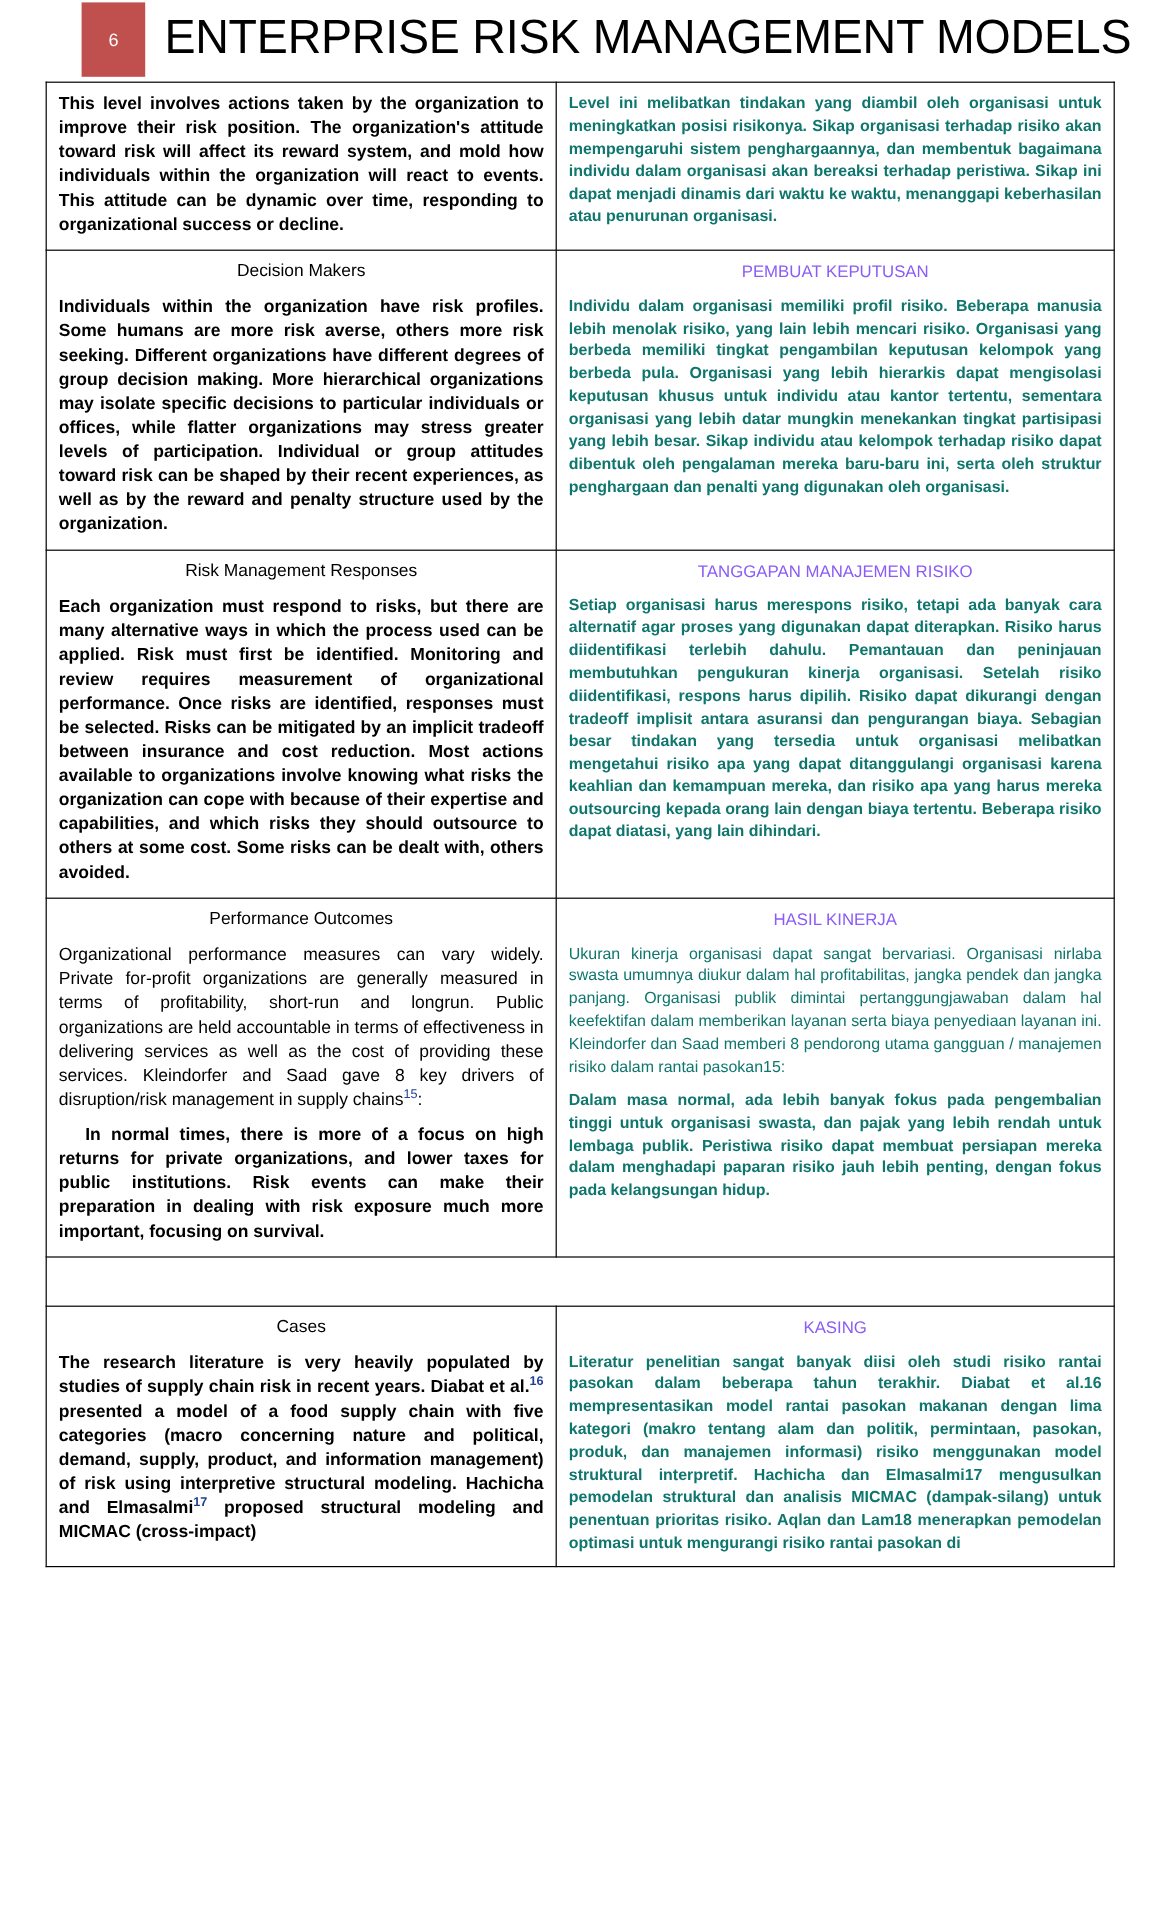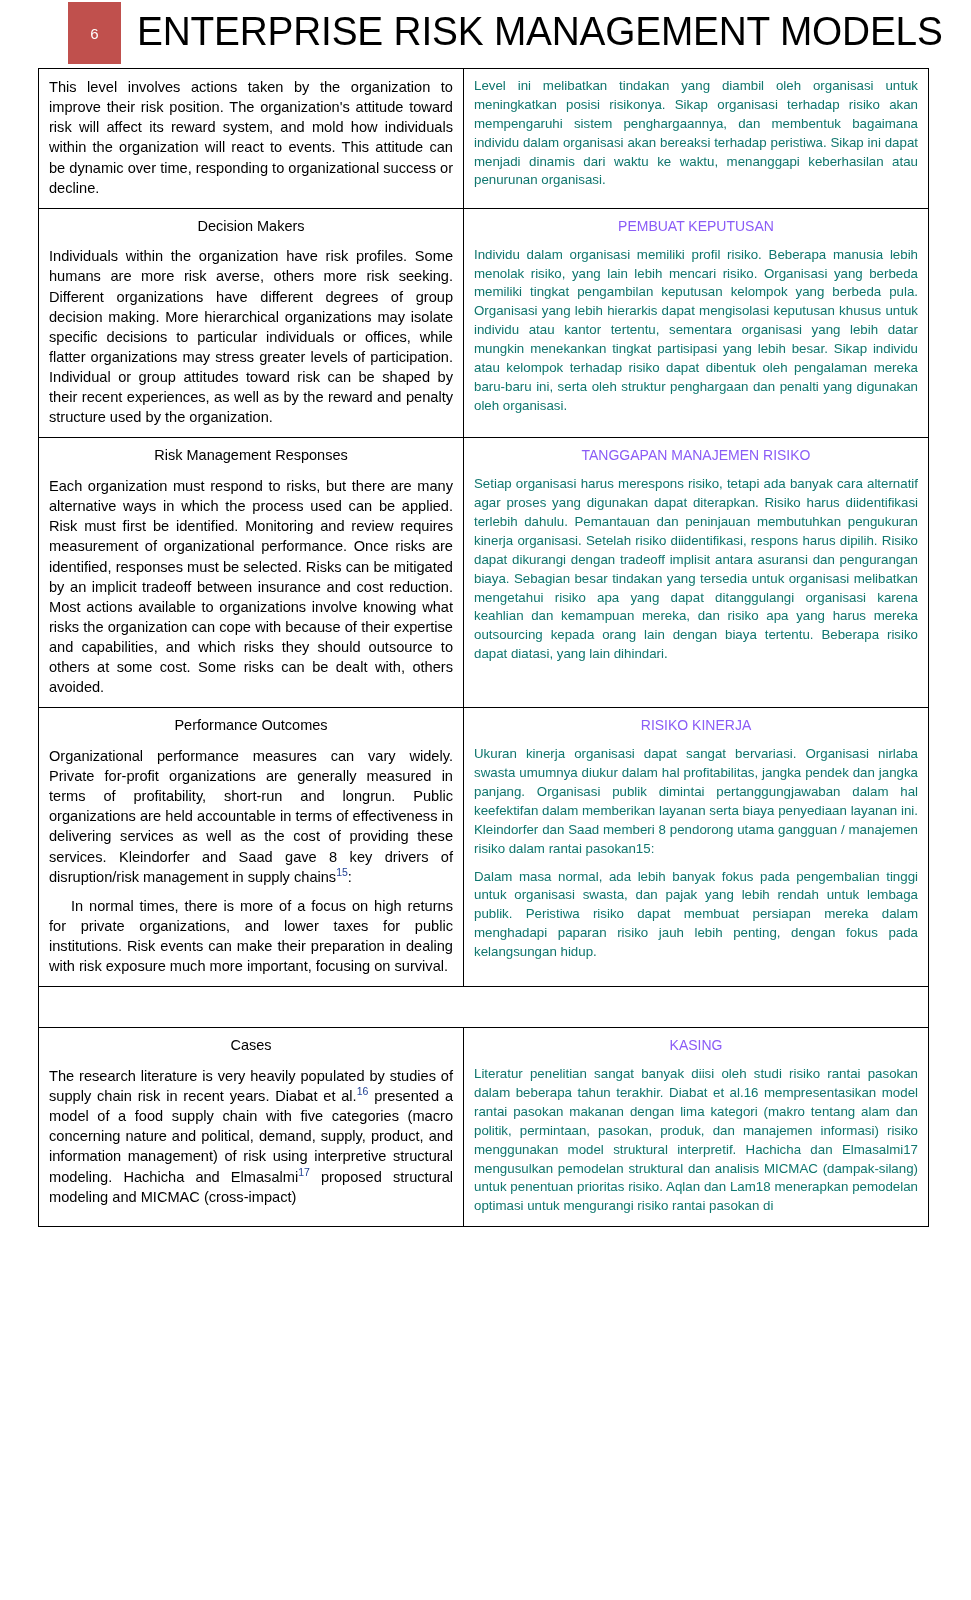--- a/index.html
+++ b/index.html
@@ -71,21 +71,21 @@
   .sec-head.id { color: #4d4d4d; }
 
   p.body {
     font-size: 14.6px;
     line-height: 1.38;
     text-align: justify;
     text-justify: inter-word;
     margin: 0 0 9px 0;
     hyphens: none;
   }
-  p.body:last-child { margin-bottom: 0; }
+  p.body:last-child { margin-bottom: 0; font-weight: bold; }
   p.body.indent { text-indent: 22px; }
 
   
   .col-id p.body {
     font-size: 13.3px;
     line-height: 1.42;
     color: #0f766e;
   }
   .col-id .sec-head {
     font-size: 14px;
@@ -165,21 +165,21 @@
       </td>
     </tr>
 
     <tr>
       <td class="col-en">
         <div class="sec-head">Performance Outcomes</div>
         <p class="body"><span>Organizational performance measures can vary widely. Private for-profit organizations are generally measured in terms of profitability, short-run and longrun. Public organizations are held accountable in terms of effectiveness in delivering services as well as the cost of providing these services. Kleindorfer and Saad gave 8 key drivers of disruption/risk management in supply chains</span><sup class="ref">15</sup><span>:</span></p>
         <p class="body indent">In normal times, there is more of a focus on high returns for private organizations, and lower taxes for public institutions. Risk events can make their preparation in dealing with risk exposure much more important, focusing on survival.</p>
       </td>
       <td class="col-id">
-        <div class="sec-head id">RISIKO KINERJA</div>
+        <div class="sec-head id">HASIL KINERJA</div>
         <p class="body">Ukuran kinerja organisasi dapat sangat bervariasi. Organisasi nirlaba swasta umumnya diukur dalam hal profitabilitas, jangka pendek dan jangka panjang. Organisasi publik dimintai pertanggungjawaban dalam hal keefektifan dalam memberikan layanan serta biaya penyediaan layanan ini. Kleindorfer dan Saad memberi 8 pendorong utama gangguan / manajemen risiko dalam rantai pasokan15:</p>
         <p class="body">Dalam masa normal, ada lebih banyak fokus pada pengembalian tinggi untuk organisasi swasta, dan pajak yang lebih rendah untuk lembaga publik. Peristiwa risiko dapat membuat persiapan mereka dalam menghadapi paparan risiko jauh lebih penting, dengan fokus pada kelangsungan hidup.</p>
       </td>
     </tr>
 
     <tr>
       <td class="nested-cell" colspan="2">
         <table class="sub-table">
           <tbody>
           </tbody>

